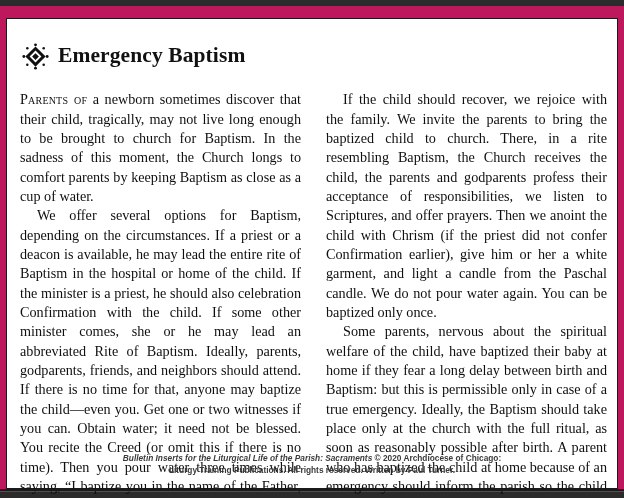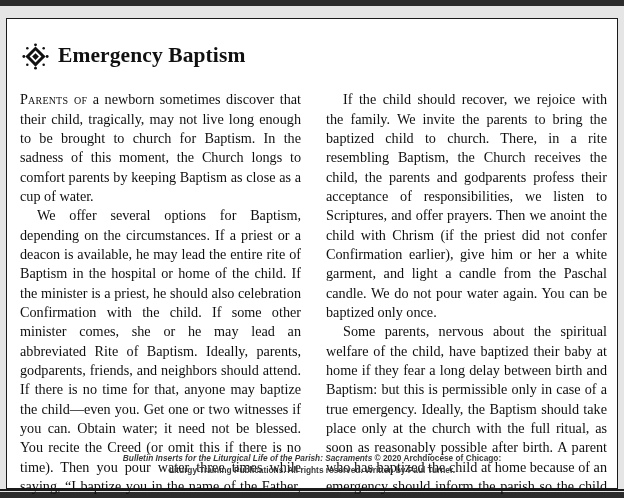--- a/index.html
+++ b/index.html
@@ -12,21 +12,21 @@
     height: 498px;
     overflow: hidden;
     font-family: "Liberation Serif", "DejaVu Serif", serif;
   }
   .page {
     position: absolute;
     left: 0;
     top: 6px;
     width: 624px;
     height: 486px;
-    background: #e5e5e5;
+    background: #be185d;
     box-sizing: border-box;
   }
   .frame {
     position: absolute;
     left: 6px;
     top: 12px;
     width: 612px;
     height: 471px;
     border: 1.5px solid #1a1a1a;
     background: #ffffff;

